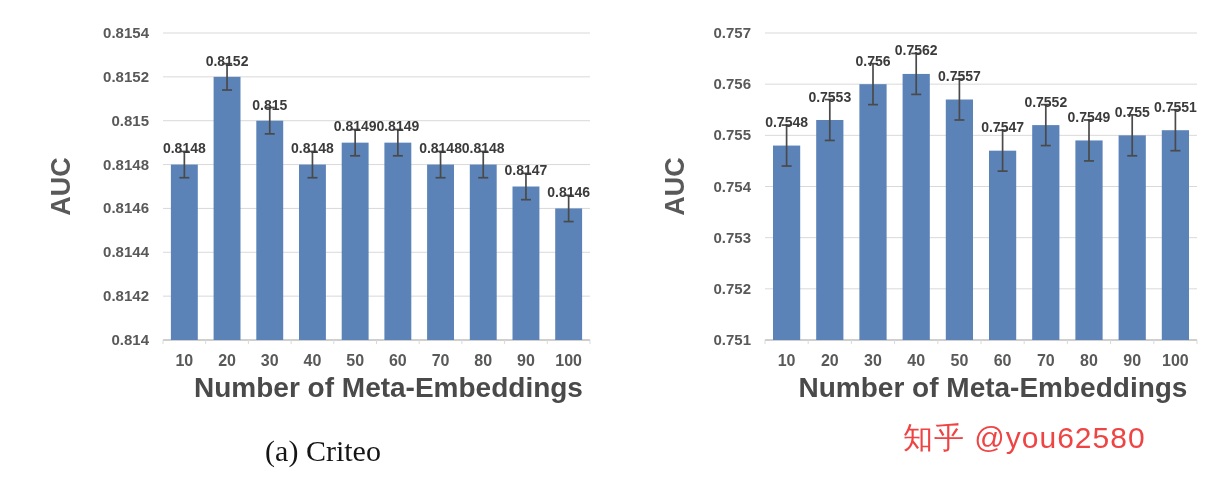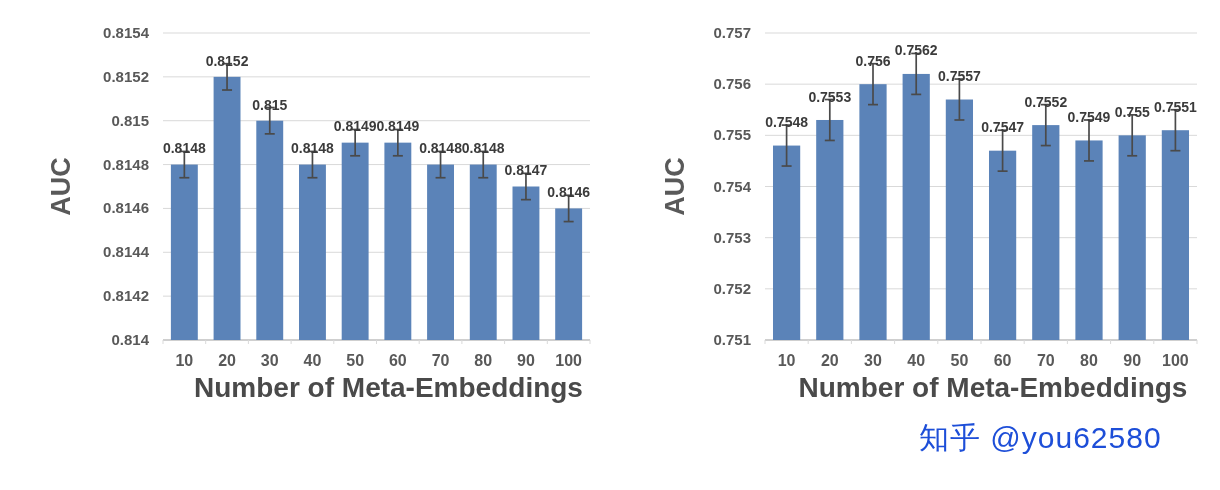--- a/index.html
+++ b/index.html
@@ -7,22 +7,22 @@
   .page{position:relative;width:1220px;height:490px;background:#ffffff;overflow:hidden;}
   .chart{position:absolute;top:0;}
   svg text{font-family:"Liberation Sans",sans-serif;}
   .caption{
     position:absolute;top:436px;transform:translateX(-50%);
     font-family:"Liberation Serif",serif;font-size:30px;color:#151515;
     white-space:nowrap;z-index:2;line-height:1;
   }
   .watermark{
     position:absolute;top:423px;left:903px;
-    font-family:"Liberation Sans",sans-serif;font-size:30px;color:#1d4ed8;
-    white-space:nowrap;z-index:1;letter-spacing:1px;line-height:1;margin-left:16px;
+    font-family:"Liberation Sans",sans-serif;font-size:30px;color:#ef4444;
+    white-space:nowrap;z-index:1;letter-spacing:1px;line-height:1;
   }
 </style>
 </head>
 <body>
 
 <div class="page">
   <svg class="chart" style="left:0" width="610" height="405">
       <g>
         <line x1="163" y1="340" x2="590" y2="340" stroke="#bfbfbf" stroke-width="1.5"></line>
         <text x="149" y="345" text-anchor="end" font-size="15" font-weight="bold" fill="#595959">0.814</text>
@@ -244,13 +244,14 @@
         <line x1="565.4000000000001" y1="109.75000000000284" x2="565.4000000000001" y2="150.68333333333163"></line>
         <line x1="560.4000000000001" y1="109.75000000000284" x2="570.4000000000001" y2="109.75000000000284"></line>
         <line x1="560.4000000000001" y1="150.68333333333163" x2="570.4000000000001" y2="150.68333333333163"></line>
       </g>
       <text x="565.4000000000001" y="111.75000000000284" text-anchor="middle" font-size="14" font-weight="bold" fill="#3b3b3b">0.7551</text>
       <text x="565.4000000000001" y="366" text-anchor="middle" font-size="16" font-weight="bold" fill="#595959">100</text>
       <text x="383" y="397" text-anchor="middle" font-size="28" font-weight="bold" font-family="&quot;Liberation Serif&quot;, serif" fill="#4a4a4a">Number of Meta-Embeddings</text>
       <text x="74" y="186.5" text-anchor="middle" font-size="27" font-weight="bold" font-family="&quot;Liberation Serif&quot;, serif" fill="#595959" transform="rotate(-90 74 186.5)">AUC</text>
     </svg>
   <div class="watermark">知乎 @you62580</div>
+  <div class="caption" style="left:323px">(a) Criteo</div>
 </div>
 
 </body></html>

